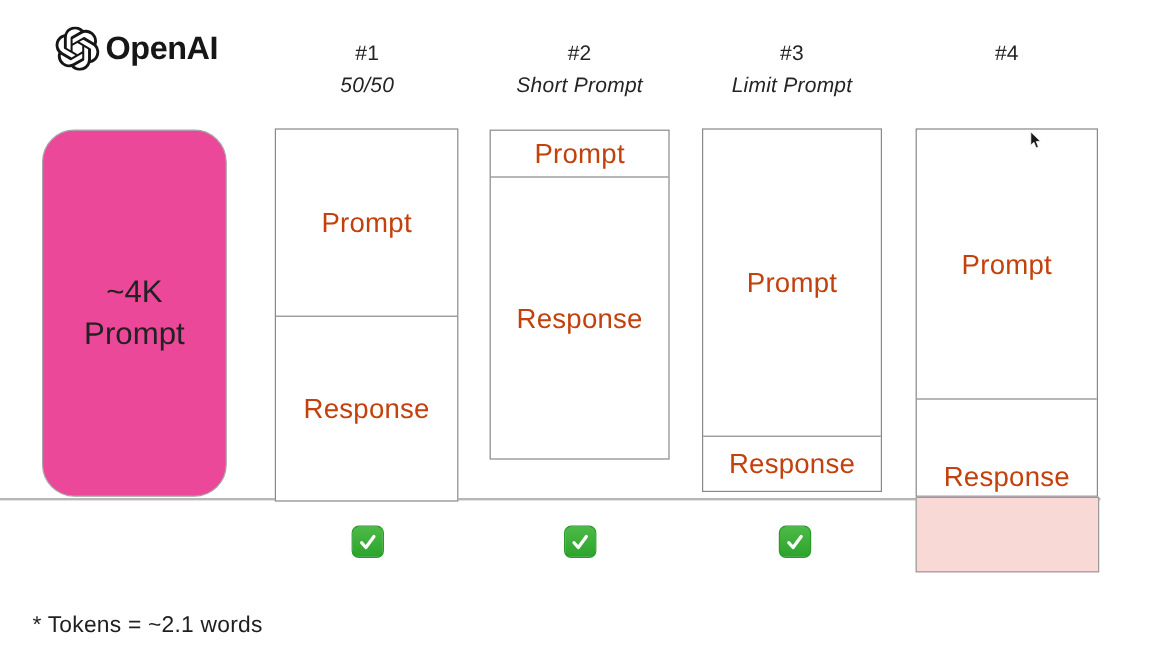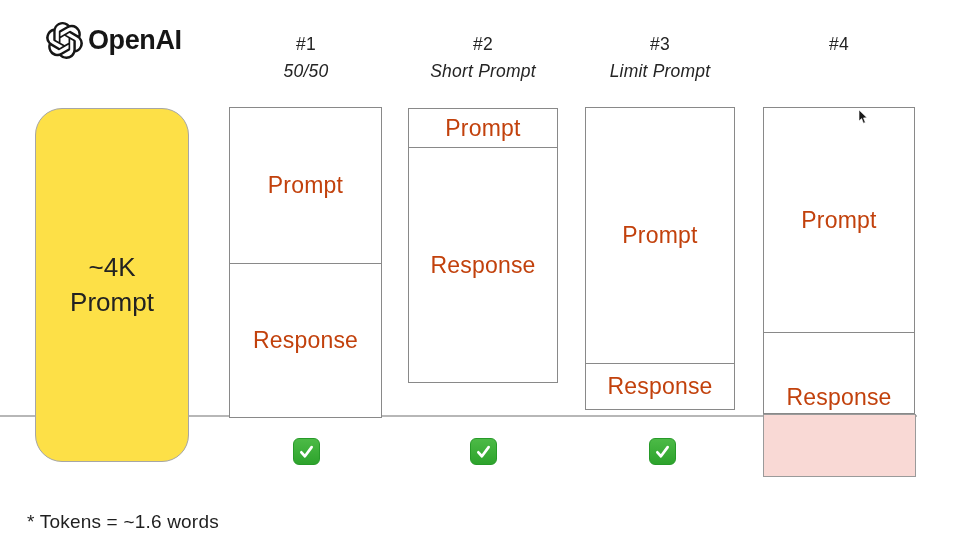--- a/index.html
+++ b/index.html
@@ -17,24 +17,24 @@
   .wordmark { font-size: 27px; font-weight: 700; letter-spacing: -0.4px; color: #161616; }
 
   
   .col-header { position: absolute; top: 31px; width: 172px; text-align: center;
                 font-size: 17.5px; line-height: 27px; color: #242424; letter-spacing: 0.2px; }
   .col-header .num { display: block; }
   .col-header .title { display: block; font-style: italic; }
   .h1 { left: 220px; } .h2 { left: 397px; } .h3 { left: 574px; } .h4 { left: 753px; }
 
   
-  .limit-box { position: absolute; left: 35px; top: 108px; width: 154px; height: 354px;
+  .limit-box { position: absolute; left: 35px; top: 108px; width: 154px; height: 306px;
                border: 1.4px solid #a6a6a6; border-radius: 27px;
                display: flex; align-items: center; justify-content: center; text-align: center;
-               font-size: 26px; line-height: 35px; color: #222; background: #fde047; z-index: 2; }
+               font-size: 26px; line-height: 35px; color: #222; background: #ec4899; z-index: 2; }
 
   
   .baseline { position: absolute; left: 0; top: 415px; width: 917px; height: 2px;
               background: #b7b7b7; z-index: 1; }
 
   
   .stack { position: absolute; border: 1.3px solid #898989; background: #fff;
            display: flex; flex-direction: column; z-index: 2; }
   .sect { display: flex; align-items: center; justify-content: center;
           font-size: 23px; letter-spacing: 0.2px; color: #c2410c; }
@@ -160,15 +160,15 @@
         <polyline points="5.5,13 10,18 18.5,6.5" fill="none" stroke="#ffffff" stroke-width="3.4" stroke-linecap="round" stroke-linejoin="round"></polyline>
       </svg>
   </div>
 
   <div class="cursor">
     <svg width="12" height="15" viewBox="0 0 12 15">
       <path d="M1,0 L1,11 L3.6,8.6 L5.4,13.2 L7.3,12.4 L5.5,7.9 L9,7.7 Z" fill="#1a1a1a" stroke="#ffffff" stroke-width="0.6"></path>
     </svg>
   </div>
 
-  <div class="footnote">* Tokens = ~1.6 words</div>
+  <div class="footnote">* Tokens = ~2.1 words</div>
 
 </div>
 
 </body></html>

